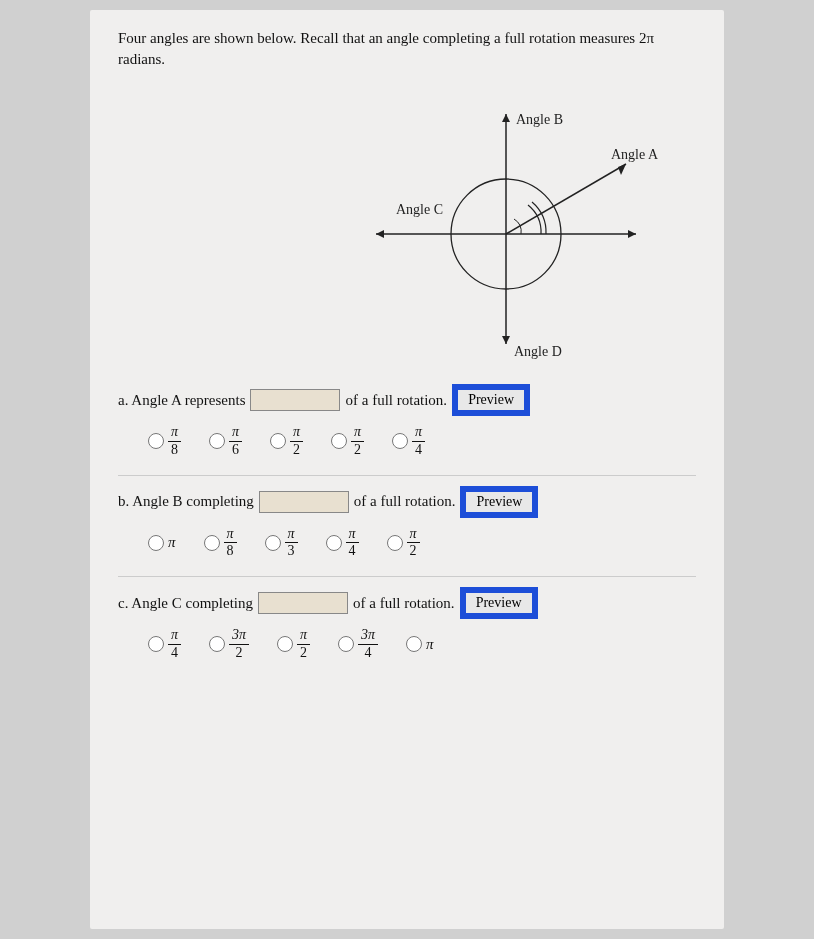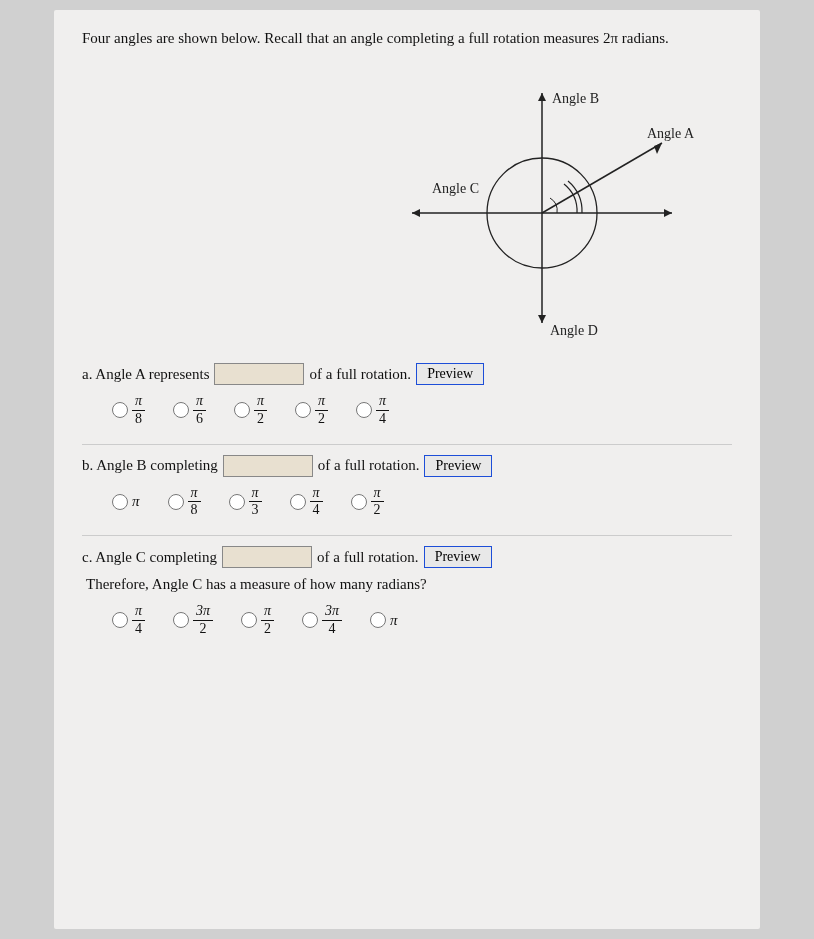--- a/index.html
+++ b/index.html
@@ -9,21 +9,21 @@
       font-size: 15px;
       color: #111;
       display: flex;
       justify-content: center;
       align-items: flex-start;
       min-height: 939px;
       padding: 10px;
     }
     .page {
       background: #f0efee;
-      width: 706px;
+      width: 634px;
       min-height: 919px;
       padding: 18px 28px 28px 28px;
       border-radius: 2px;
     }
     .intro-text {
       font-size: 15px;
       margin-bottom: 14px;
       line-height: 1.4;
     }
     .diagram-container {
@@ -57,21 +57,21 @@
     }
     .input-box {
       width: 90px;
       height: 22px;
       border: 1px solid #888;
       background: #e8e0d0;
       display: inline-block;
     }
     .preview-btn {
       background: #e8e8e8;
-      border: 1px solid #1d4ed8;
+      border: 6px solid #1d4ed8;
       padding: 2px 10px;
       font-size: 14px;
       cursor: pointer;
       font-family: Georgia, serif;
     }
     .radians-question {
       font-size: 15px;
       margin-bottom: 10px;
       margin-left: 4px;
     }
@@ -266,21 +266,20 @@
 
   <hr class="divider">
 
   <div class="section">
     <div class="section-line">
       <span class="section-label">c. Angle C completing</span>
       <span class="input-box"></span>
       <span class="section-label">of a full rotation.</span>
       <button class="preview-btn">Preview</button>
     </div>
-    <p class="radians-question">Therefore, Angle C has a measure of how many radians?</p>
     <div class="radio-options">
 
       <label class="radio-option">
         <input type="radio" name="angleC" style="">
         <span class="fraction">
           <span class="numerator pi-sym">π</span>
           <span class="denominator">4</span>
         </span>
       </label>
 

